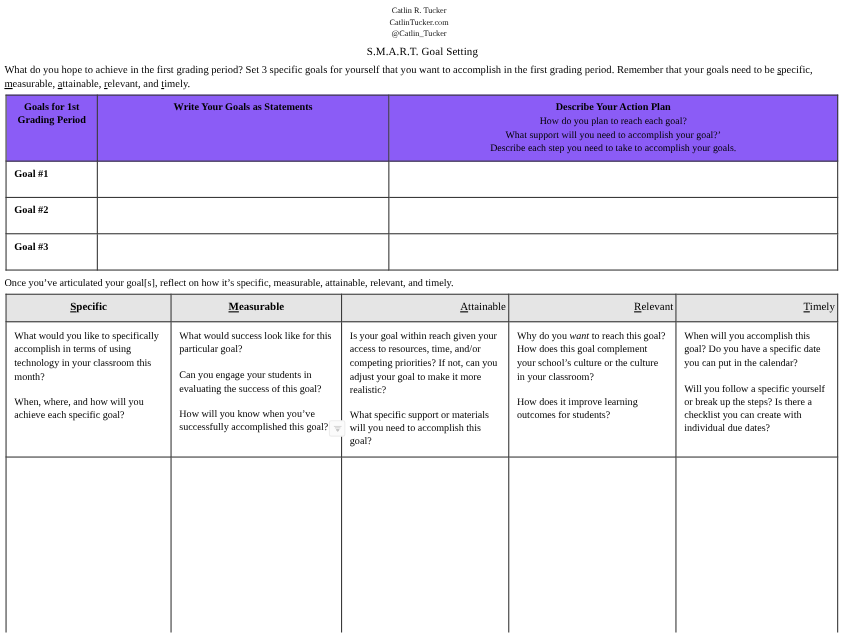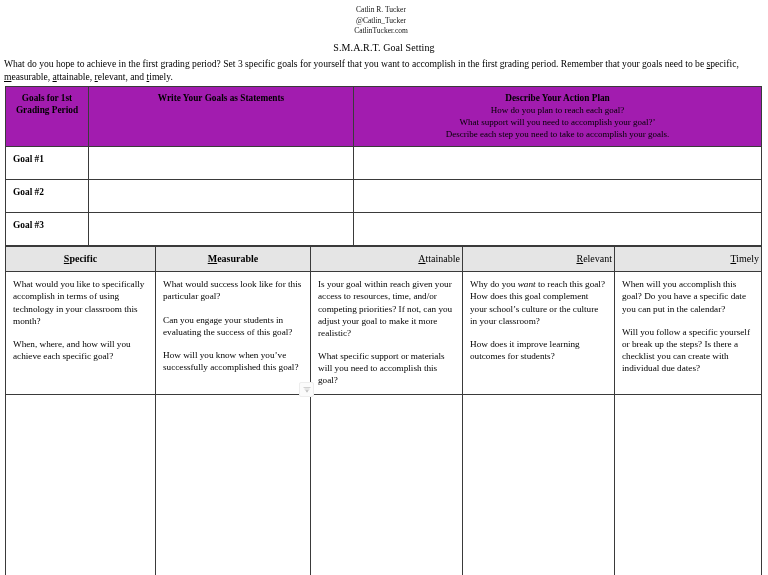--- a/index.html
+++ b/index.html
@@ -65,21 +65,21 @@
   }
   table td, table th {
     border: 1px solid #3a3a3a;
     vertical-align: top;
     padding: 0;
   }
 
   
   .t1 { margin-top: 3px; }
   .t1 th {
-    background: #a21caf;
+    background: #8b5cf6;
     font-weight: bold;
     font-size: 9.3px;
     line-height: 12.4px;
     text-align: center;
     padding: 5px 4px 6px 4px;
     vertical-align: top;
   }
   .t1 th .sub {
     font-weight: normal;
     font-size: 9px;
@@ -133,22 +133,22 @@
   }
   .handle-icon svg { display: block; opacity: 0.55; }
 </style>
 </head>
 <body>
 
 <div class="page">
 
   <div class="byline">
     <div>Catlin R. Tucker</div>
+    <div>CatlinTucker.com</div>
     <div>@Catlin_Tucker</div>
-    <div>CatlinTucker.com</div>
   </div>
 
   <div class="doc-title">S.M.A.R.T. Goal Setting</div>
 
   <div class="intro"><span>What do you hope to achieve in the first grading period? Set 3 specific goals for yourself that you want to accomplish in the first grading period. Remember that your goals need to be </span><span class="u">s</span><span>pecific, </span><span class="u">m</span><span>easurable, </span><span class="u">a</span><span>ttainable, </span><span class="u">r</span><span>elevant, and </span><span class="u">t</span><span>imely.</span></div>
 
   <table class="t1">
     <colgroup>
       <col style="width:83px">
       <col style="width:265px">
@@ -183,20 +183,21 @@
         <td></td>
       </tr>
       <tr>
         <td class="goal-label">Goal #3</td>
         <td></td>
         <td></td>
       </tr>
     </tbody>
   </table>
 
+  <div class="intro2">Once you’ve articulated your goal[s], reflect on how it’s specific, measurable, attainable, relevant, and timely.</div>
 
   <table class="t2">
     <colgroup>
       <col style="width:150px">
       <col style="width:155px">
       <col style="width:152px">
       <col style="width:152px">
       <col style="width:147px">
     </colgroup>
     <thead>

